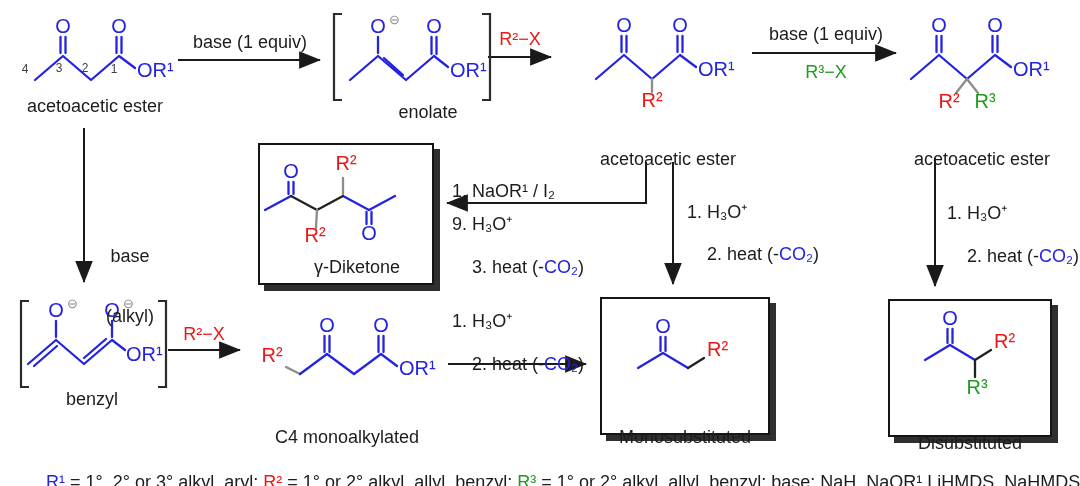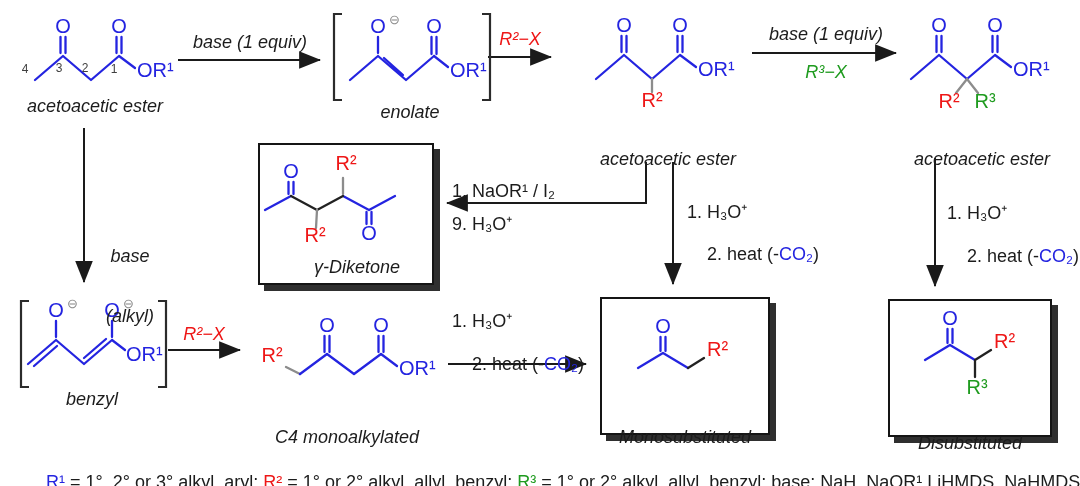--- a/index.html
+++ b/index.html
@@ -5,21 +5,21 @@
   :root{
     --blue:#2424e0; --red:#ee1717; --green:#1f9b1f; --gray:#8c8c8c; --black:#1c1c1c;
   }
   html,body{margin:0;padding:0;background:#fff;}
   .canvas{position:relative;width:1080px;height:486px;background:#fff;
           font-family:"Liberation Sans",sans-serif;overflow:hidden;}
   .box{position:absolute;background:#fff;border:2px solid #151515;
        box-shadow:6px 6px 0 0 #2f2f2f;box-sizing:border-box;}
   svg.layer{position:absolute;left:0;top:0;}
   .lbl{position:absolute;font-size:18px;color:var(--black);white-space:pre;line-height:20px;text-align:right;}
-  .ctr{transform:translateX(-50%);text-align:center;font-style:italic;}
+  .ctr{transform:translateX(-50%);text-align:center;}
   .t-blue{color:var(--blue)} .t-red{color:var(--red)} .t-green{color:var(--green)}
   .u{text-decoration:underline}
   .line{display:block}
   svg text{font-family:"Liberation Sans",sans-serif;font-size:20px;}
   .atom-b{fill:var(--blue)} .atom-r{fill:var(--red)} .atom-g{fill:var(--green)}
   .chg{font-size:13px;fill:#8a8a8a}
   .num{font-size:12px;fill:#3f3f3f}
   .bond{fill:none;stroke-width:2.3;stroke-linecap:round;stroke-linejoin:round}
   .sb{stroke:var(--blue)} .sg{stroke:#8c8c8c} .sk{stroke:#222}
   .arrow{fill:none;stroke:#1a1a1a;stroke-width:2}
@@ -144,39 +144,42 @@
   <div class="lbl ctr" style="left:826px;top:24px">base (1 equiv)</div>
   <div class="lbl ctr t-green" style="left:826px;top:62px">R³−X</div>
 
   <div class="lbl ctr" style="left:130px;top:206px">
     <span class="line">base</span>
     <span class="line">(alkyl)</span>
   </div>
 
   <div class="lbl" style="left:452px;top:181px">1. NaOR¹ / I₂</div>
   <div class="lbl" style="left:452px;top:214px">9. H₃O⁺</div>
+  <div class="lbl" style="left:452px;top:237px">
+    <span>3. heat (-</span><span class="t-blue">CO₂</span><span>)</span>
+  </div>
 
   <div class="lbl" style="left:687px;top:202px">1. H₃O⁺</div>
   <div class="lbl" style="left:687px;top:224px">
     <span>2. heat (-</span><span class="t-blue">CO₂</span><span>)</span>
   </div>
 
   <div class="lbl" style="left:947px;top:203px">1. H₃O⁺</div>
   <div class="lbl" style="left:947px;top:226px">
     <span>2. heat (-</span><span class="t-blue">CO₂</span><span>)</span>
   </div>
 
   <div class="lbl ctr t-red" style="left:204px;top:324px">R²−X</div>
   <div class="lbl" style="left:452px;top:311px">1. H₃O⁺</div>
   <div class="lbl" style="left:452px;top:334px">
     <span>2. heat (-</span><span class="t-blue">CO₂</span><span>)</span>
   </div>
 
   <div class="lbl ctr" style="left:95px;top:96px">acetoacetic ester</div>
-  <div class="lbl ctr" style="left:410px;top:102px">enolate</div>
+  <div class="lbl ctr" style="left:428px;top:102px">enolate</div>
   <div class="lbl ctr" style="left:668px;top:109px">
     <span class="line">acetoacetic ester</span>
   </div>
   <div class="lbl ctr" style="left:982px;top:109px">
     <span class="line">acetoacetic ester</span>
   </div>
   <div class="lbl ctr" style="left:357px;top:257px">γ-Diketone</div>
   <div class="lbl ctr" style="left:92px;top:389px">benzyl</div>
   <div class="lbl ctr" style="left:347px;top:387px">
     <span class="line">C4 monoalkylated</span>

